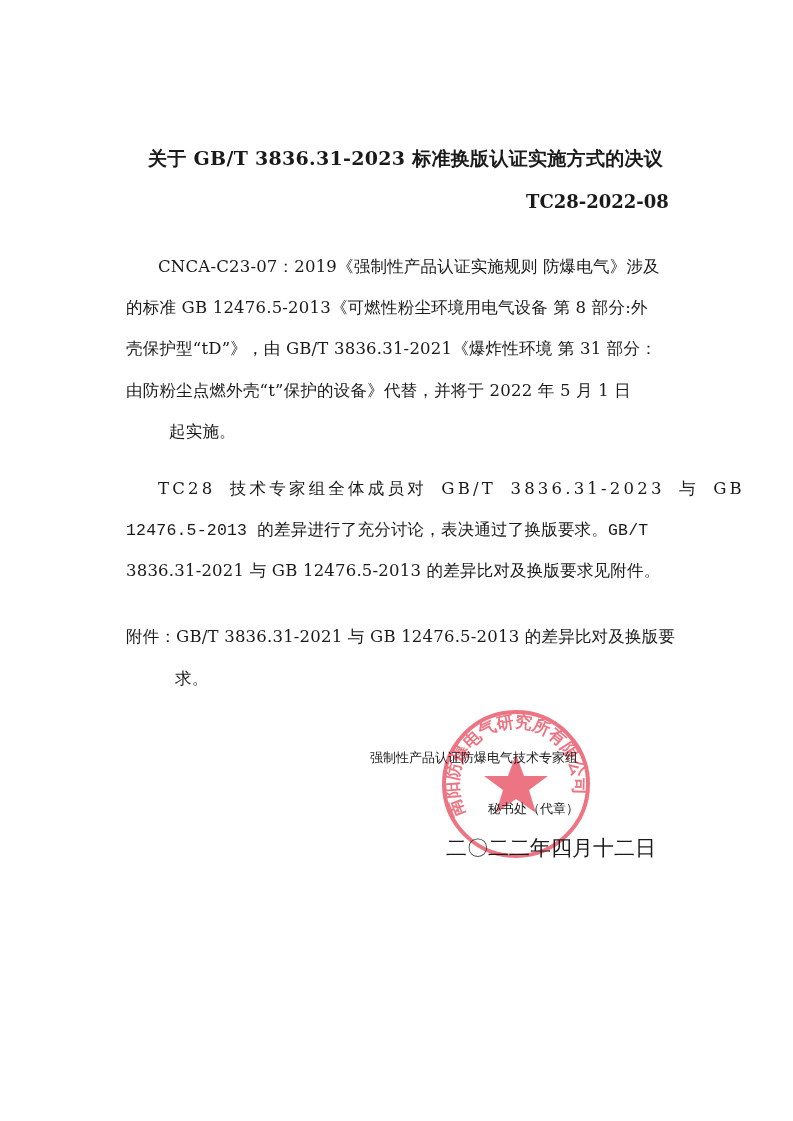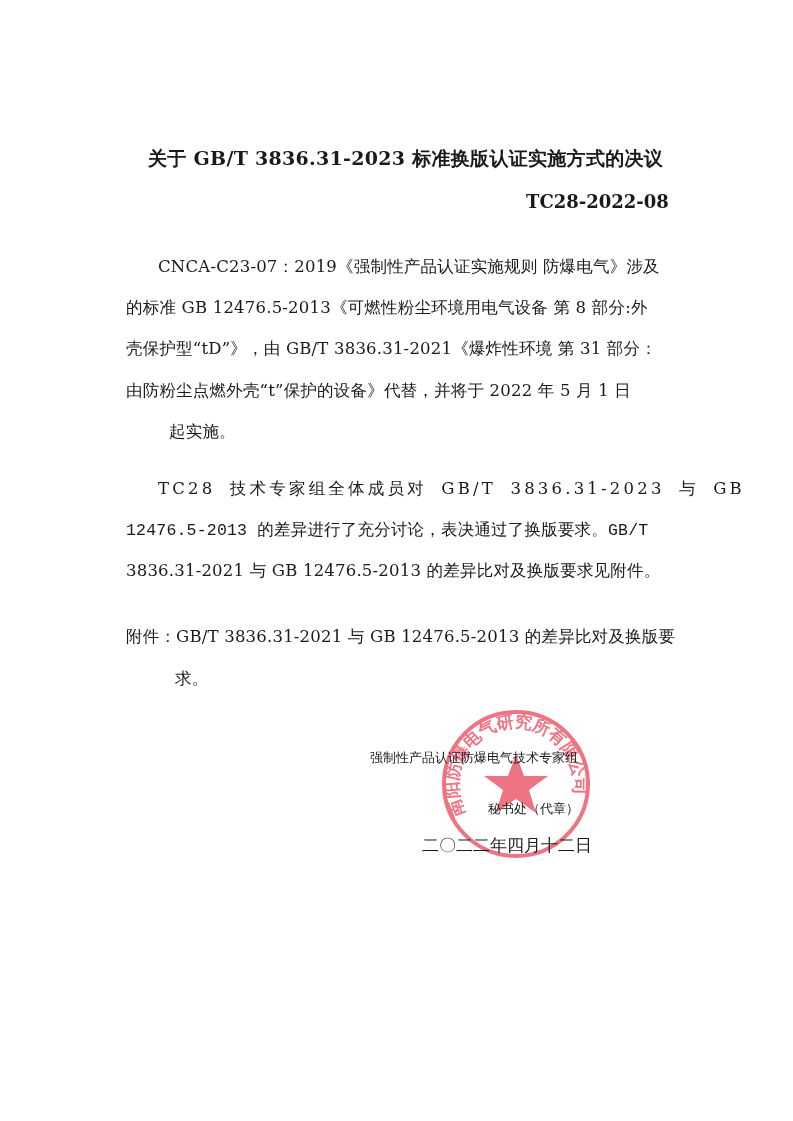--- a/index.html
+++ b/index.html
@@ -14,21 +14,21 @@
   .l3 { left: 126px; top: 338px; }
   .l4 { left: 126px; top: 380px; }
   .l5 { left: 126px; top: 421px; margin-left: 43px; }
   .l6 { left: 158px; top: 478px; word-spacing: 6px; letter-spacing: 3.2px; }
   .l7 { left: 126px; top: 519px; font-family: Liberation Mono, monospace; }
   .l8 { left: 126px; top: 560px; }
   .att1 { left: 126px; top: 626px; }
   .att2 { left: 175px; top: 668px; }
   .sig1 { left: 370px; top: 749px; font-family: "DejaVu Sans", "Liberation Sans", sans-serif; font-size: 13px; }
   .sig2 { left: 488px; top: 800px; font-family: "DejaVu Sans", "Liberation Sans", sans-serif; font-size: 13px; }
-  .sig3 { left: 422px; top: 834px; font-family: Liberation Serif, serif; font-size: 17px; }
+  .sig3 { left: 446px; top: 834px; font-family: Liberation Serif, serif; font-size: 21px; }
   .stamp { position: absolute; left: 440px; top: 708px; width: 152px; height: 152px; opacity: 0.75; }
 </style>
 </head>
 <body>
 
 <div>
   <div class="abs title">关于 GB/T 3836.31-2023 标准换版认证实施方式的决议</div>
   <div class="abs docno">TC28-2022-08</div>
 
   <div>

